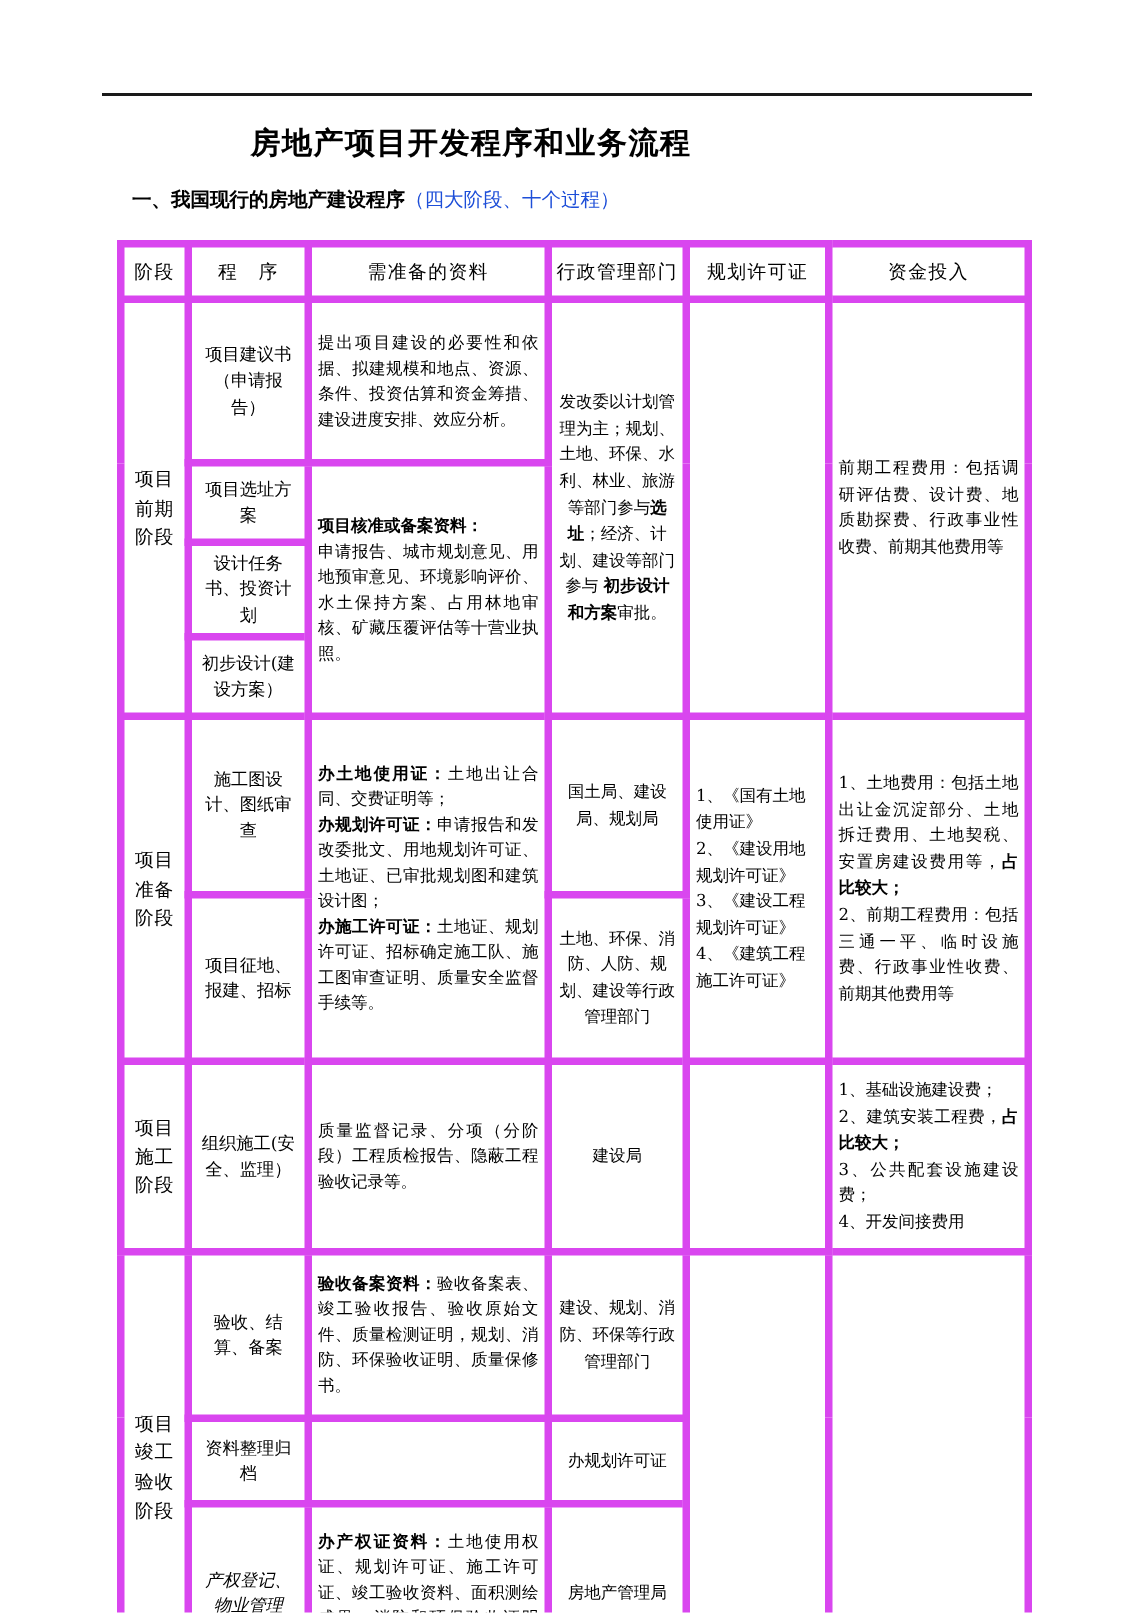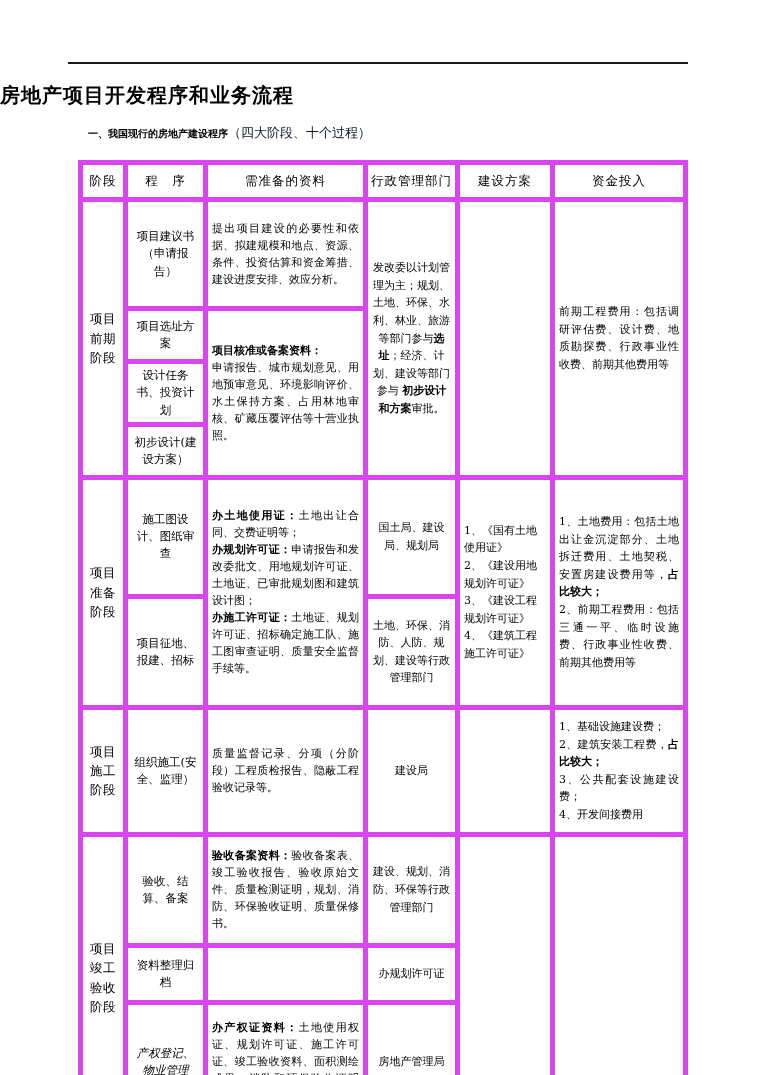--- a/index.html
+++ b/index.html
@@ -26,40 +26,41 @@
     top: 62px;
     width: 620px;
     height: 2px;
     background: #1a1a1a;
   }
   .doc-title {
     position: absolute;
     left: 0;
     top: 82px;
     width: 628px;
+    text-align: center;
     font-size: 20px;
     font-weight: bold;
     letter-spacing: 1px;
     font-family: Liberation Mono, monospace;
   }
   .section-heading {
     position: absolute;
     left: 88px;
     top: 124px;
     font-size: 13.5px;
     white-space: nowrap;
   }
   .section-heading .num {
     font-weight: bold;
     color: #000;
     font-family: "DejaVu Sans", "Liberation Sans", sans-serif;
-    font-size: 10px;
+    font-size: 13px;
   }
   .section-heading .sub {
-    color: #0f172a;
+    color: #1d4ed8;
     font-weight: normal;
     font-size: 13px;
   }
   table.flow {
     position: absolute;
     left: 78px;
     top: 160px;
     width: 605px;
     border-collapse: collapse;
     table-layout: fixed;
@@ -149,21 +150,21 @@
       <col class="col-dept">
         <col class="col-cert">
         <col class="col-fund">
     </colgroup>
     <thead>
       <tr>
         <th>阶段</th>
         <th>程　序</th>
         <th>需准备的资料</th>
         <th>行政管理部门</th>
-        <th>建设方案</th>
+        <th>规划许可证</th>
         <th>资金投入</th>
       </tr>
     </thead>
     <tbody>
 
       <tr>
         <td class="stage" rowspan="4">项目<br>前期<br>阶段</td>
         <td class="proc rowtall-1">项目建议书（申请报告）</td>
         <td class="docs rowtall-1">提出项目建设的必要性和依据、拟建规模和地点、资源、条件、投资估算和资金筹措、建设进度安排、效应分析。</td>
         <td class="dept" rowspan="4">

